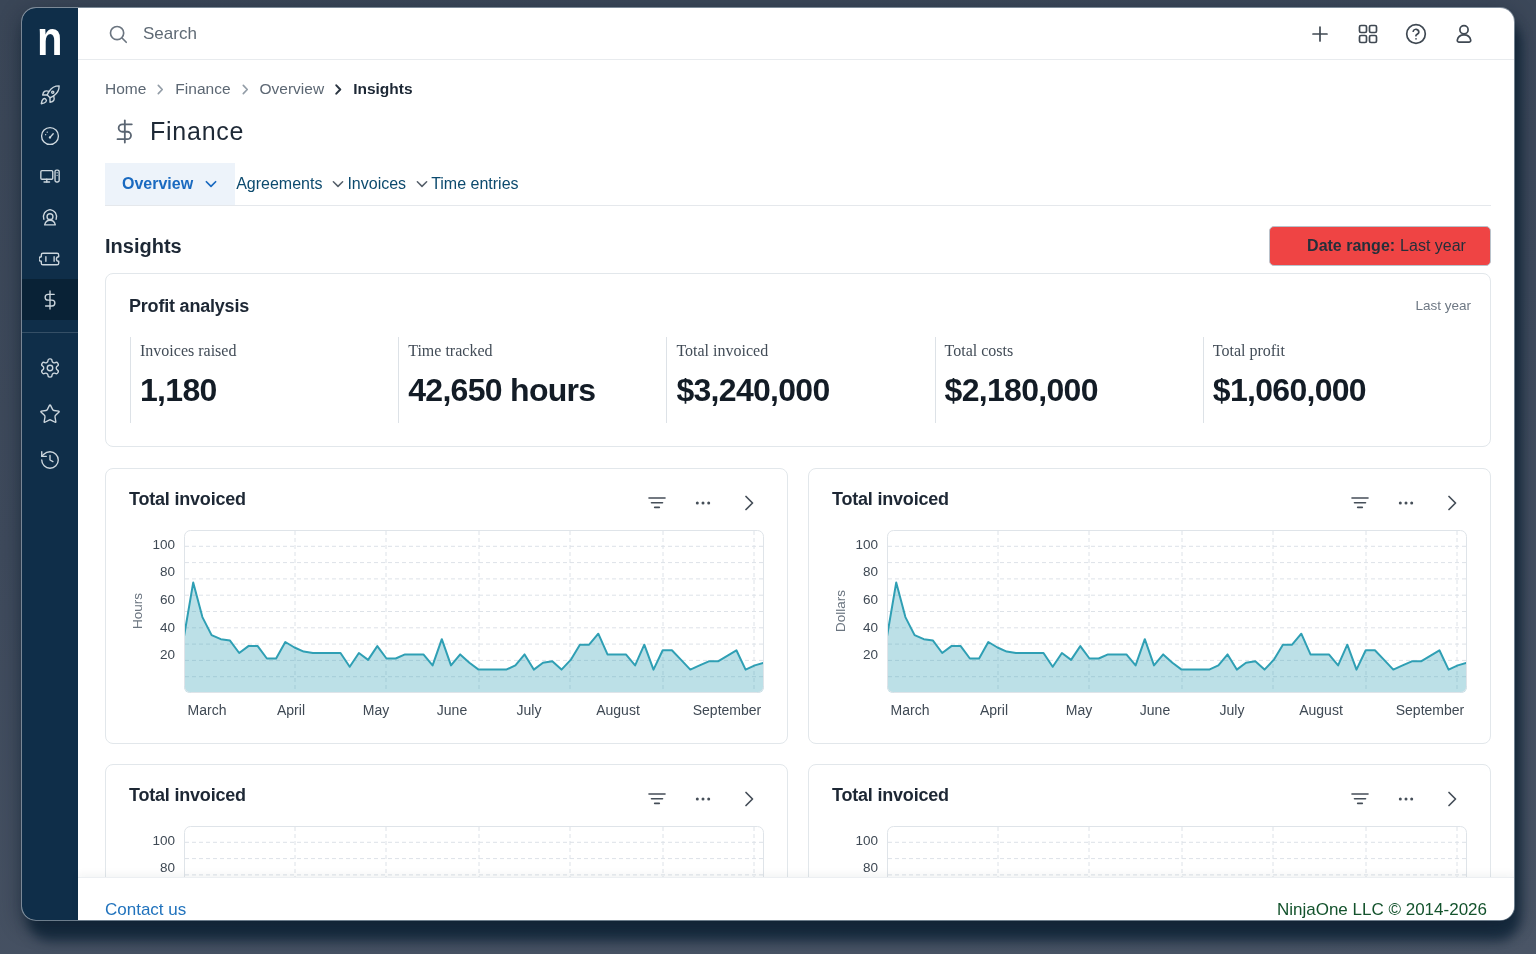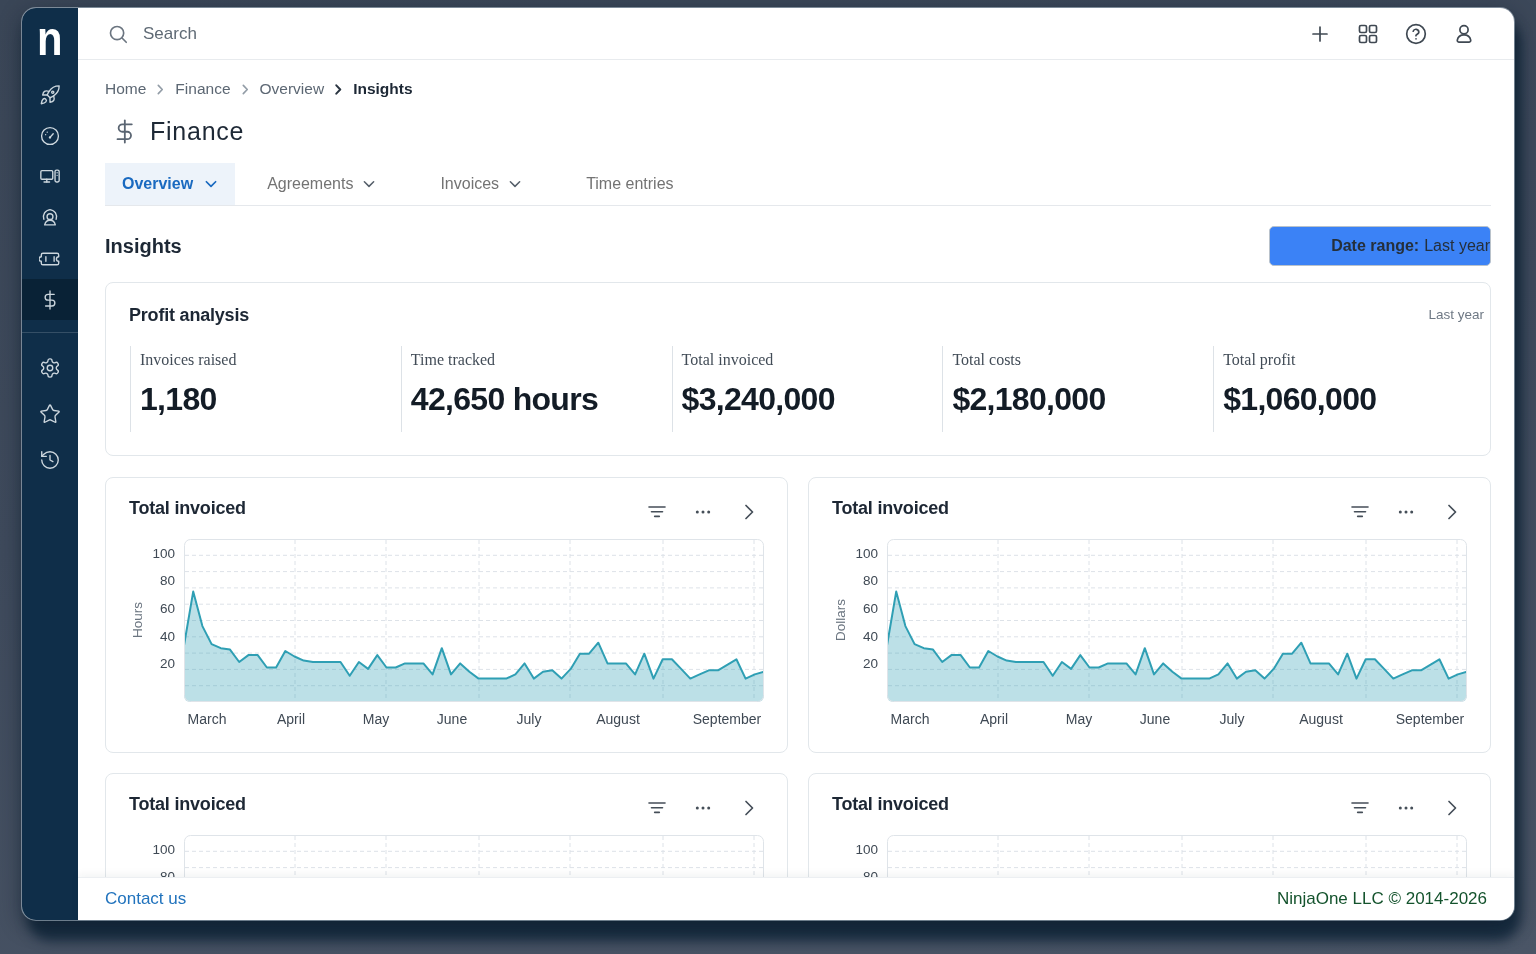--- a/index.html
+++ b/index.html
@@ -19,42 +19,42 @@
 .searchtx { color:#5f6a75; font-size:17px; margin-left:14px; }
 .tbicons { margin-left:auto; display:flex; align-items:center; gap:24px; padding-right:11px; }
 .tbicons .ti { width:24px; height:24px; display:flex; align-items:center; justify-content:center; }
 .content { flex:1; overflow:hidden; padding:0 23px 0 27px; position:relative; }
 .crumbs { margin-top:20px; font-size:15.5px; color:#5c6773; display:flex; align-items:center; gap:9px; }
 .crumbs .sep { display:flex; align-items:center; }
 .crumbs b { color:#1d2835; font-weight:700; }
 .titlerow { margin-top:15px; display:flex; align-items:center; height:36px; padding-left:7px; }
 .titlerow h1 { font-size:25px; font-weight:500; color:#1e2936; margin-left:11px; letter-spacing:.75px; }
 .tabs { margin-top:14px; display:flex; border-bottom:1px solid #e5e8ec; }
-.tab { height:42px; display:flex; align-items:center; padding:0 32px; font-size:16px; color:#737373; gap:9px; }
+.tab { height:42px; display:flex; align-items:center; padding:0 1px; font-size:16px; color:#0c4a6e; gap:9px; }
 .tab.active { background:#edf3fa; color:#1a6ac0; font-weight:700; padding:0 17px; gap:11px; }
 .insrow { margin-top:20px; display:flex; align-items:center; justify-content:space-between; height:40px; }
 .insrow h2 { font-size:20px; font-weight:700; color:#1d2835; }
-.datebtn { width:222px; height:40px; border:1px solid #b9c2cb; border-radius:5px; display:flex; align-items:center; justify-content:flex-end; padding-left:13px; font-size:16px; color:#252f3a; background:#3b82f6; }
+.datebtn { width:222px; height:40px; border:1px solid #b9c2cb; border-radius:5px; display:flex; align-items:center; justify-content:center; padding-left:13px; font-size:16px; color:#252f3a; background:#ef4444; }
 .datebtn b { font-weight:700; margin-right:5px; }
 .card { background:#fff; border:1px solid #e2e7eb; border-radius:8px; }
-.pcard { margin-top:16px; height:174px; padding:22px 6px 0 23px; }
+.pcard { margin-top:7px; height:174px; padding:22px 19px 0 23px; }
 .pchead { display:flex; justify-content:space-between; align-items:flex-start; }
 .pchead h3 { font-size:18px; font-weight:700; color:#1d2734; letter-spacing:-.2px; }
 .pchead .ly { font-size:13.5px; color:#6e7884; margin-top:2px; }
 .stats { display:flex; margin-top:20px; margin-left:1px; }
 .stat { flex:1; border-left:1px solid #dde2e7; padding:5px 10px 0 9px; height:86px; }
 .stat .lb { font-size:16px; color:#424c57;font-family:Liberation Serif, serif; }
 .stat .vl { font-size:32px; font-weight:700; color:#131c26; margin-top:12px; letter-spacing:-.7px; }
 .grid { margin-top:21px; display:grid; grid-template-columns:1fr 1fr; gap:20px; }
 .ccard { height:276px; position:relative; }
 .ccard h3 { position:absolute; top:20px; left:23px; font-size:18px; font-weight:700; color:#1d2734; letter-spacing:-.2px; }
 .cicons { position:absolute; top:25px; right:29px; display:flex; gap:28px; }
 .cicons .ci { width:18px; height:18px; }
 .chart { position:absolute; left:23px; top:58px; }
-.footer { height:43px; flex:0 0 43px; background:#fff; border-top:1px solid #eceff2; display:flex; align-items:center; justify-content:space-between; padding:0 27px; box-shadow:0 -3px 8px rgba(20,30,40,.05); position:relative; z-index:5; }
+.footer { height:43px; flex:0 0 43px; background:#fff; border-top:1px solid #eceff2; display:flex; align-items:flex-end; justify-content:space-between; padding:0 27px; box-shadow:0 -3px 8px rgba(20,30,40,.05); position:relative; z-index:5; }
 .footer a { color:#2173bd; font-size:17px; text-decoration:none; }
 .footer .cr { color:#14532d; font-size:17px; }
 svg.ic { display:block; }
 </style>
 </head>
 <body>
 <div class="winshadow"></div>
 <div class="window">
   <aside class="sidebar">
     <div class="nlogo">n</div>

